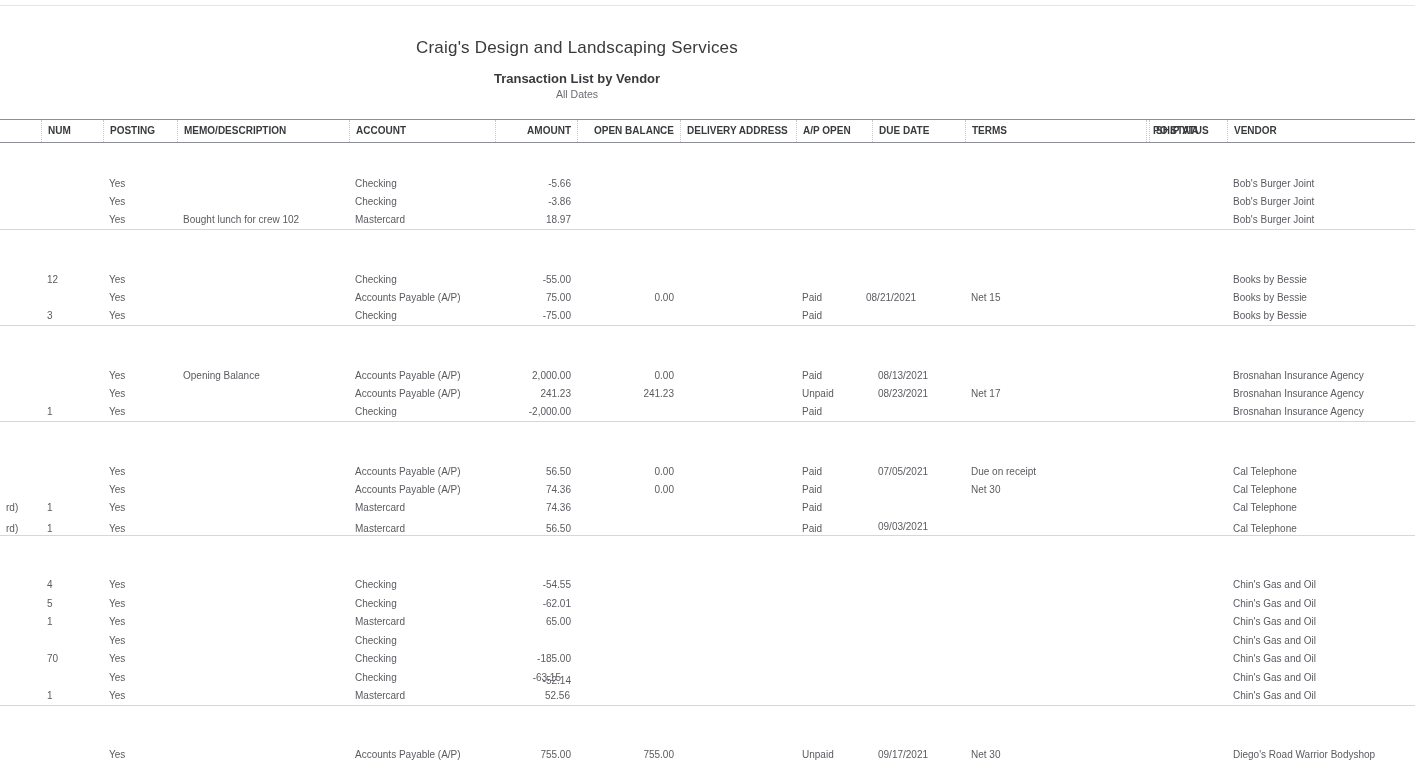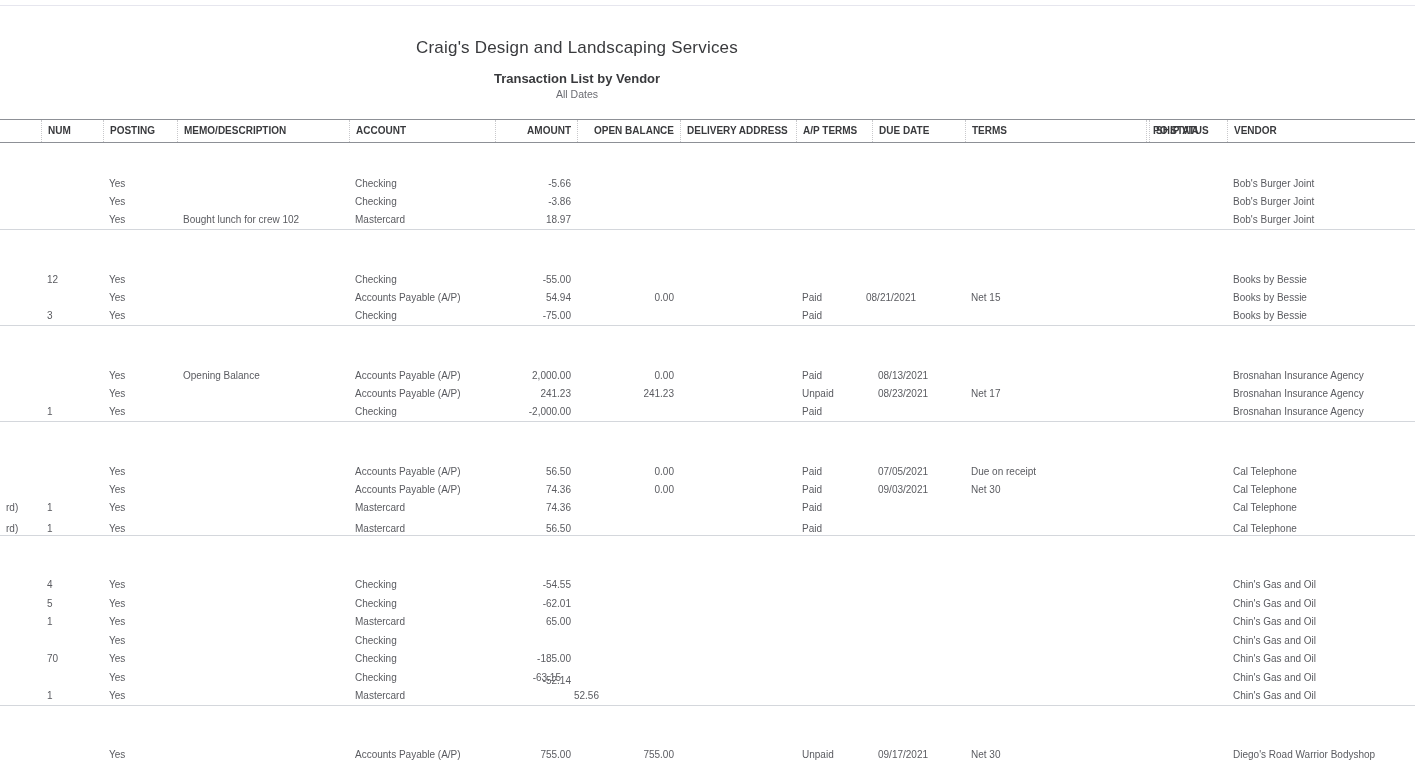--- a/index.html
+++ b/index.html
@@ -39,21 +39,21 @@
 
 <div class="thead" id="thead">
     <div class="th" style="left: 0px; width: 41px;"></div>
     <div class="th" style="left: 41px; width: 62px;">NUM</div>
     <div class="th" style="left: 103px; width: 74px;">POSTING</div>
     <div class="th" style="left: 177px; width: 172px;">MEMO/DESCRIPTION</div>
     <div class="th" style="left: 349px; width: 146px;">ACCOUNT</div>
     <div class="th right" style="left: 495px; width: 82px;">AMOUNT</div>
     <div class="th right" style="left: 577px; width: 103px;">OPEN BALANCE</div>
     <div class="th" style="left: 680px; width: 116px;">DELIVERY ADDRESS</div>
-    <div class="th" style="left: 796px; width: 76px;">A/P TERMS</div>
+    <div class="th" style="left: 796px; width: 76px;">A/P OPEN</div>
     <div class="th" style="left: 872px; width: 93px;">DUE DATE</div>
     <div class="th" style="left: 965px; width: 106px;">TERMS</div>
     <div class="th" style="left: 1119px; width: 75px; margin-left: 30px;">SHIP VIA</div>
     <div class="th" style="left: 1146px; width: 81px;">PO STATUS</div>
     <div class="th" style="left: 1227px; width: 188px;">VENDOR</div>
   </div>
 <div class="body-area" id="tbody">
     <div class="group" style="top: 0px;">
       <div class="row" style="top: 33px;">
         <div class="cell" style="left: 0px; width: 41px;"></div>
@@ -109,21 +109,21 @@
         <div class="cell" style="left: 872px; width: 93px;"></div>
         <div class="cell" style="left: 965px; width: 106px;"></div>
         <div class="cell" style="left: 1227px; width: 188px;">Books by Bessie</div>
       </div>
       <div class="row" style="top: 147px;">
         <div class="cell" style="left: 0px; width: 41px;"></div>
         <div class="cell" style="left: 41px; width: 62px;"></div>
         <div class="cell" style="left: 103px; width: 74px;">Yes</div>
         <div class="cell" style="left: 177px; width: 172px;"></div>
         <div class="cell" style="left: 349px; width: 146px;">Accounts Payable (A/P)</div>
-        <div class="cell right" style="left: 495px; width: 82px;">54.94</div>
+        <div class="cell right" style="left: 495px; width: 82px;">75.00</div>
         <div class="cell right" style="left: 577px; width: 103px;">0.00</div>
         <div class="cell" style="left: 796px; width: 76px;">Paid</div>
         <div class="cell" style="left: 860px; width: 93px;">08/21/2021</div>
         <div class="cell" style="left: 965px; width: 106px;">Net 15</div>
         <div class="cell" style="left: 1227px; width: 188px;">Books by Bessie</div>
       </div>
       <div class="row" style="top: 165px;">
         <div class="cell" style="left: 0px; width: 41px;"></div>
         <div class="cell" style="left: 41px; width: 62px;">3</div>
         <div class="cell" style="left: 103px; width: 74px;">Yes</div>
@@ -196,21 +196,21 @@
       </div>
       <div class="row" style="top: 339px;">
         <div class="cell" style="left: 0px; width: 41px;"></div>
         <div class="cell" style="left: 41px; width: 62px;"></div>
         <div class="cell" style="left: 103px; width: 74px;">Yes</div>
         <div class="cell" style="left: 177px; width: 172px;"></div>
         <div class="cell" style="left: 349px; width: 146px;">Accounts Payable (A/P)</div>
         <div class="cell right" style="left: 495px; width: 82px;">74.36</div>
         <div class="cell right" style="left: 577px; width: 103px;">0.00</div>
         <div class="cell" style="left: 796px; width: 76px;">Paid</div>
-        <div class="cell" style="left: 872px; width: 93px;">09/03/2021</div>
+        <div class="cell" style="left: 872px; width: 93px; margin-top: 37px;">09/03/2021</div>
         <div class="cell" style="left: 965px; width: 106px;">Net 30</div>
         <div class="cell" style="left: 1227px; width: 188px;">Cal Telephone</div>
       </div>
       <div class="row" style="top: 357px;">
         <div class="cell" style="left: 0px; width: 41px;">rd)</div>
         <div class="cell" style="left: 41px; width: 62px;">1</div>
         <div class="cell" style="left: 103px; width: 74px;">Yes</div>
         <div class="cell" style="left: 177px; width: 172px;"></div>
         <div class="cell" style="left: 349px; width: 146px;">Mastercard</div>
         <div class="cell right" style="left: 495px; width: 82px;">74.36</div>
@@ -313,21 +313,21 @@
         <div class="cell" style="left: 872px; width: 93px;"></div>
         <div class="cell" style="left: 965px; width: 106px;"></div>
         <div class="cell" style="left: 1227px; width: 188px;">Chin's Gas and Oil</div>
       </div>
       <div class="row" style="top: 545px;">
         <div class="cell" style="left: 0px; width: 41px;"></div>
         <div class="cell" style="left: 41px; width: 62px;">1</div>
         <div class="cell" style="left: 103px; width: 74px;">Yes</div>
         <div class="cell" style="left: 177px; width: 172px;"></div>
         <div class="cell" style="left: 349px; width: 146px;">Mastercard</div>
-        <div class="cell right" style="left: 523px; width: 82px;">52.56</div>
+        <div class="cell right" style="left: 494px; width: 82px;">52.56</div>
         <div class="cell right" style="left: 577px; width: 103px;"></div>
         <div class="cell" style="left: 796px; width: 76px;"></div>
         <div class="cell" style="left: 872px; width: 93px;"></div>
         <div class="cell" style="left: 965px; width: 106px;"></div>
         <div class="cell" style="left: 1227px; width: 188px;">Chin's Gas and Oil</div>
       </div>
       <div class="group-sep" style="top: 563px;"></div>
     </div>
     <div class="group" style="top: 0px;">
       <div class="row" style="top: 604px;">

